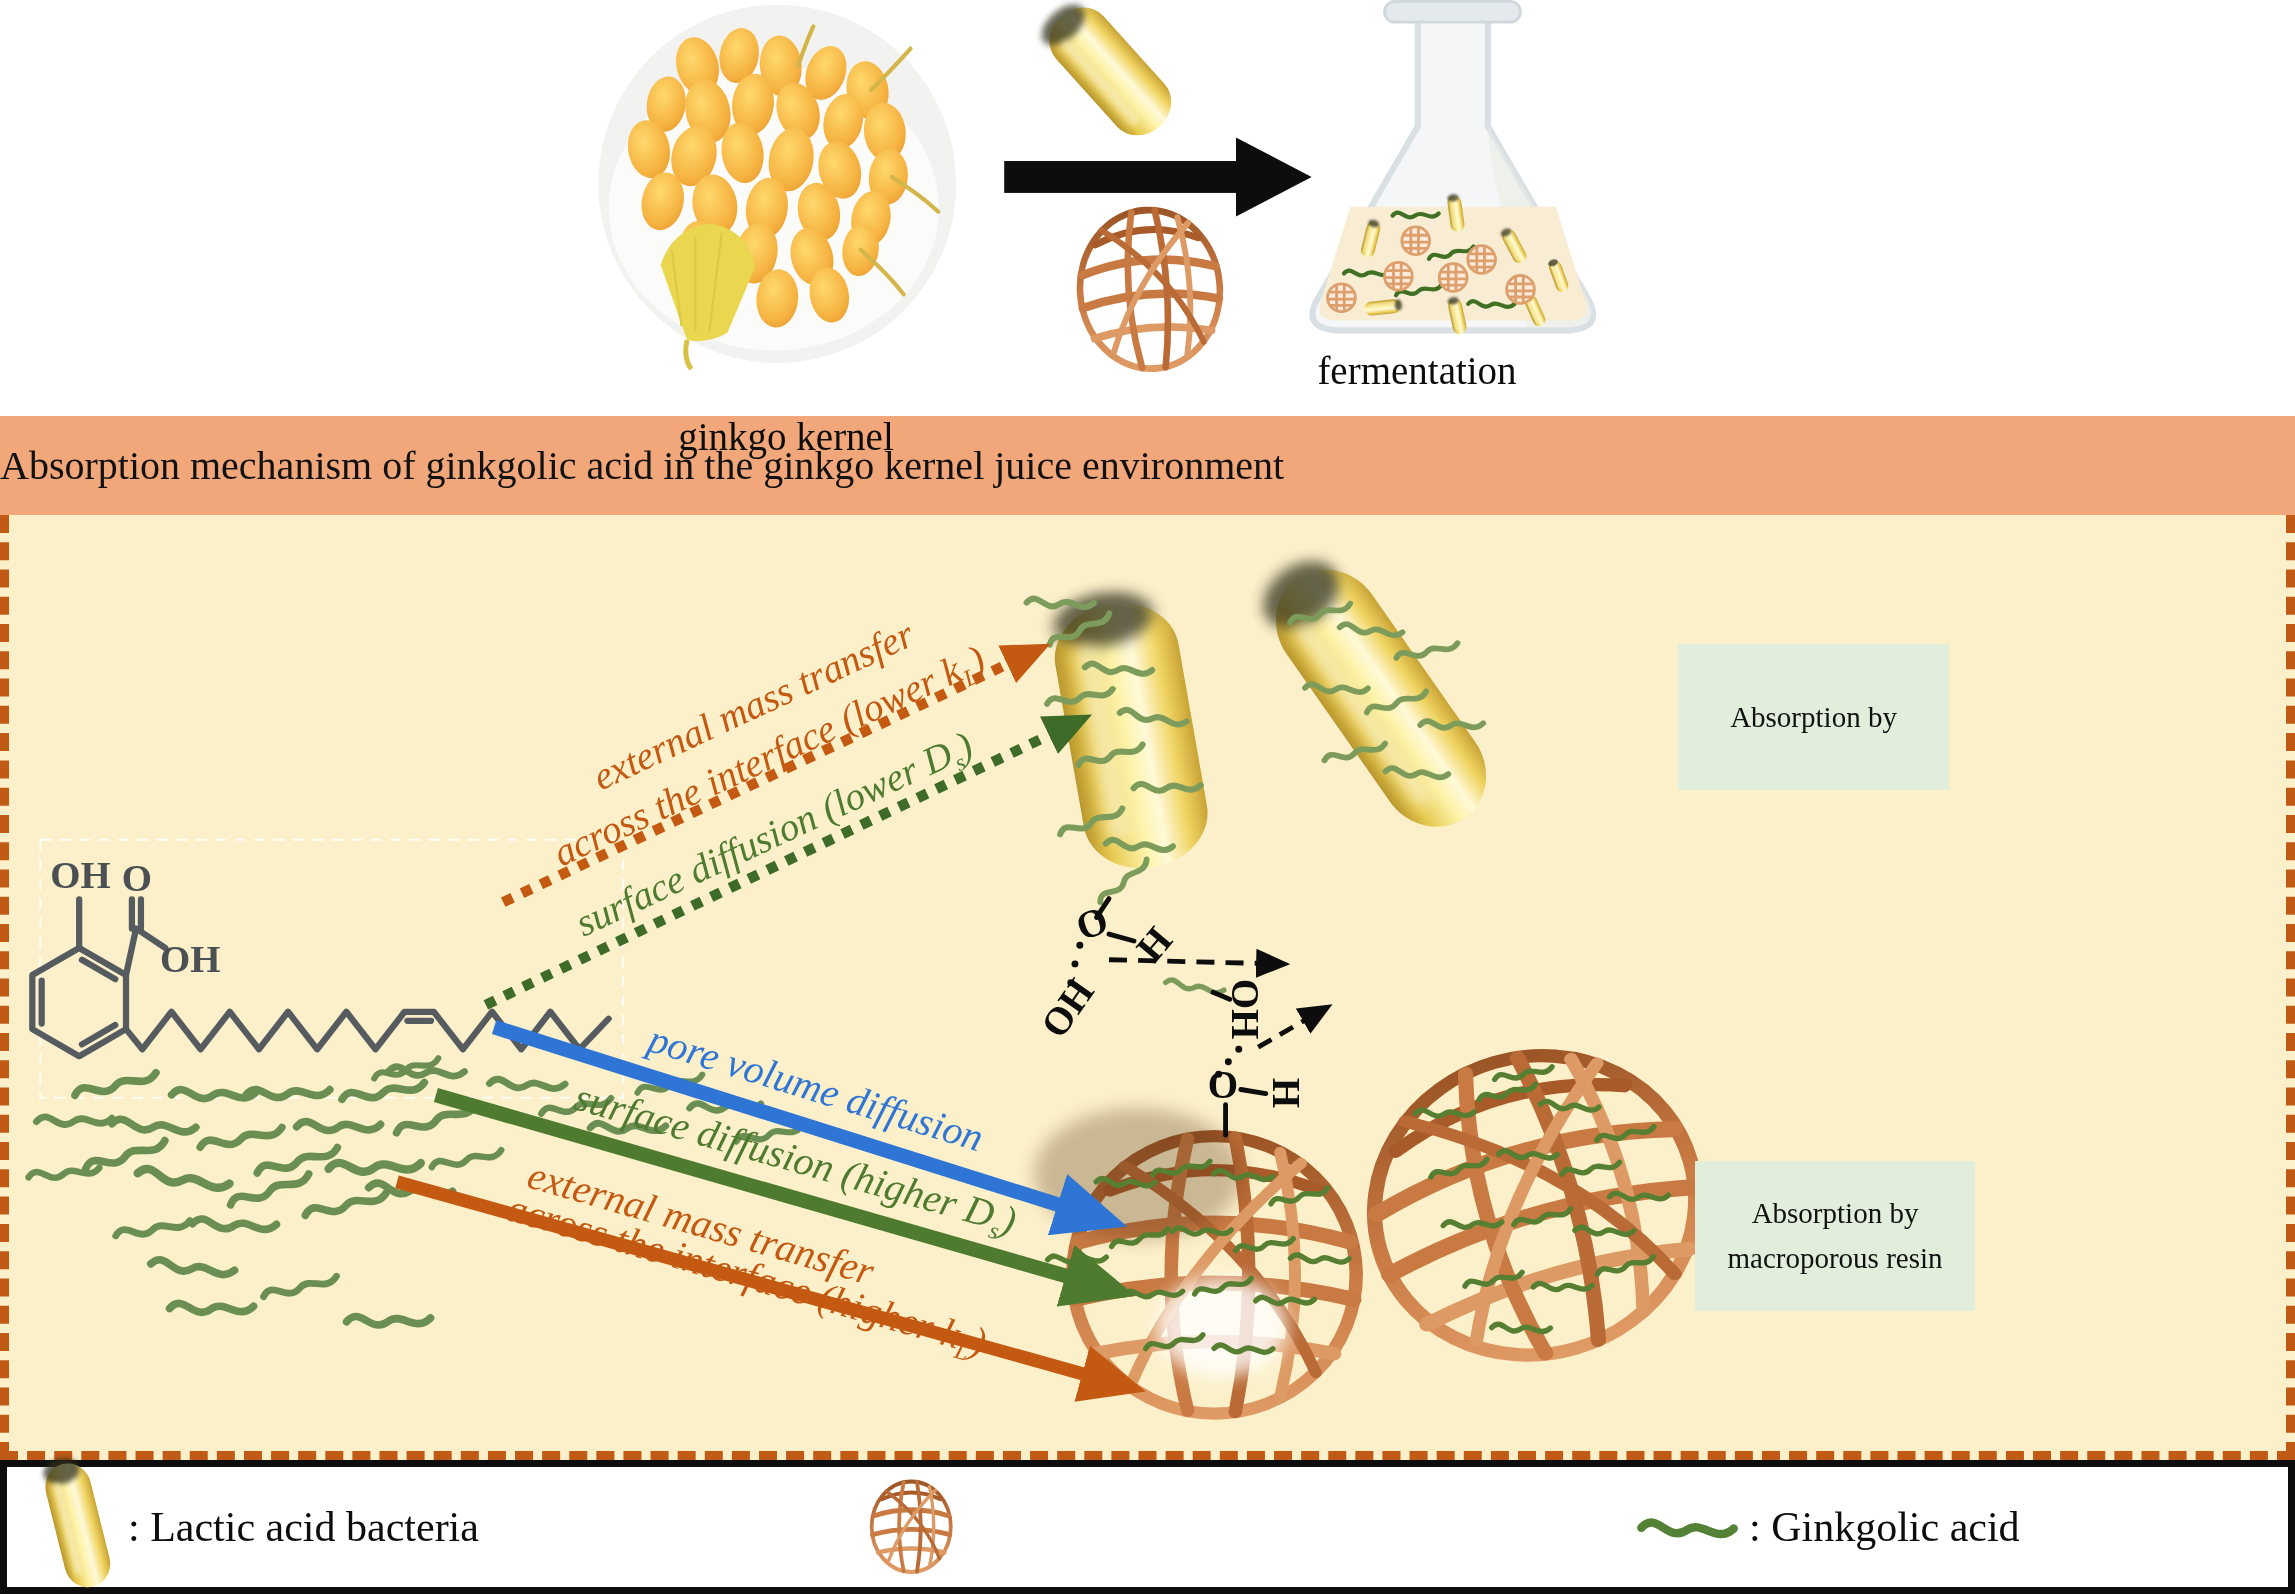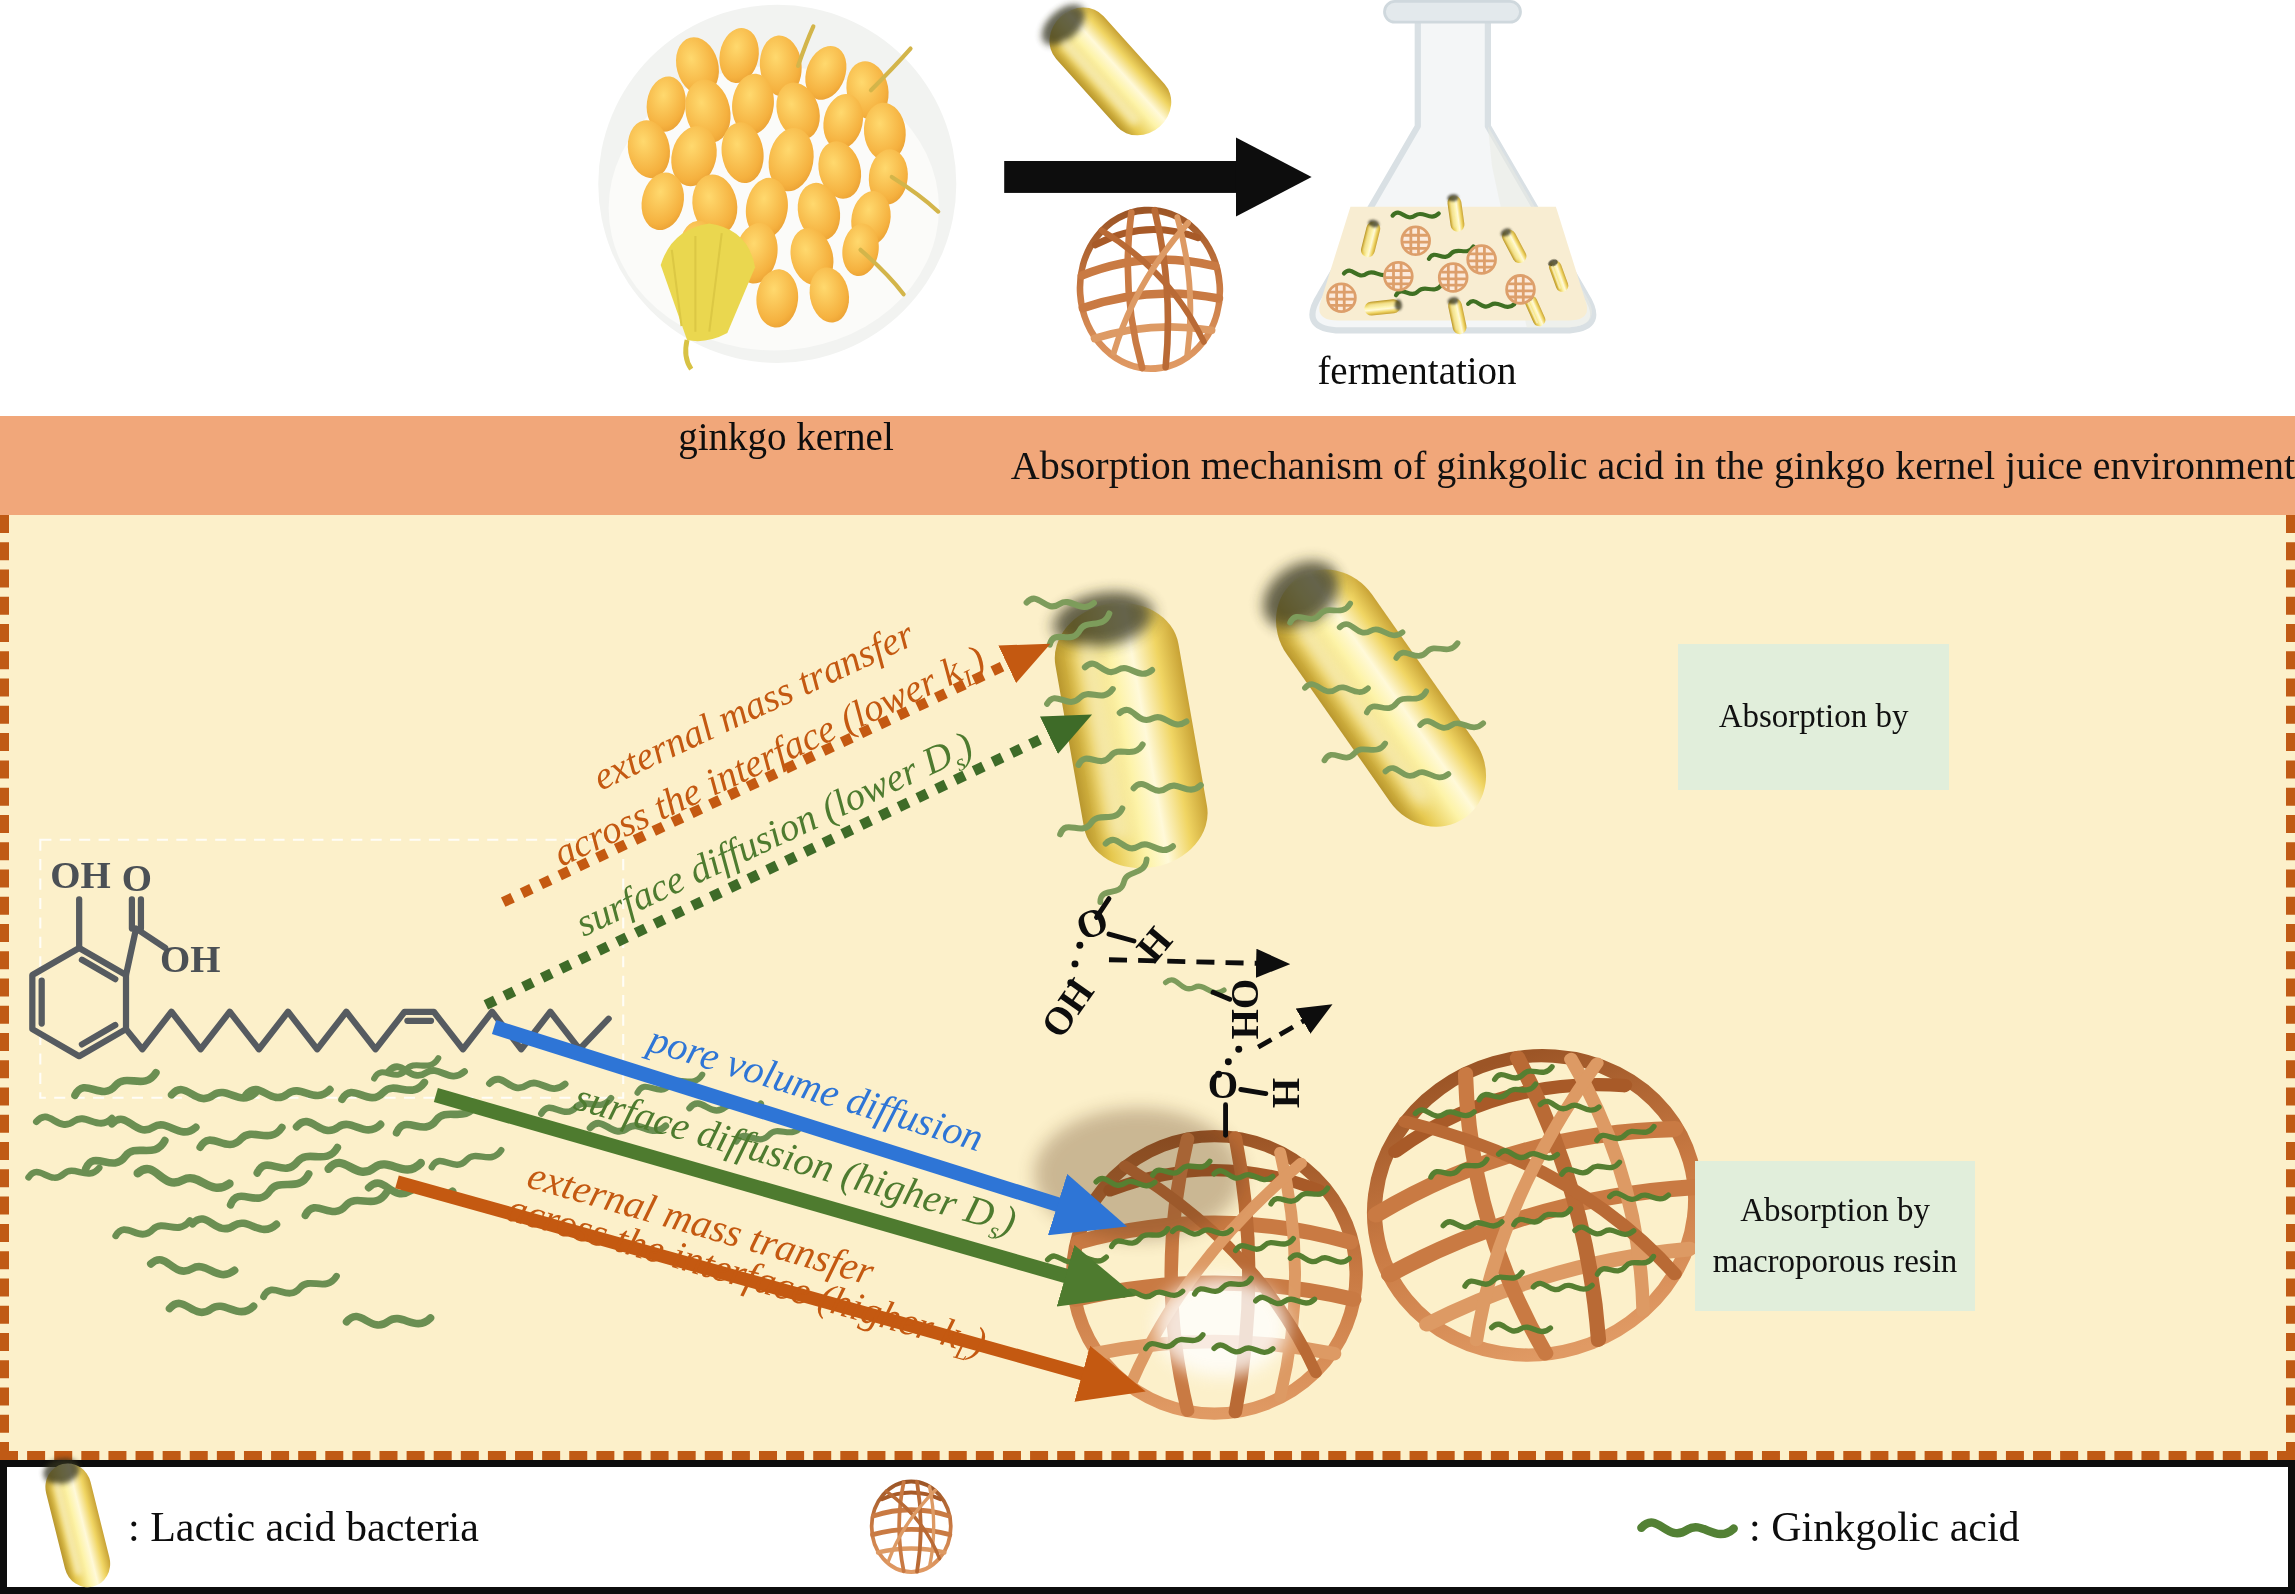--- a/index.html
+++ b/index.html
@@ -1,28 +1,28 @@
 <!DOCTYPE html>
 <html style="font-size:11px"><head>
 <meta charset="utf-8">
 <style>
   html,body{margin:0;padding:0;background:#ffffff;}
   .stage{position:relative;width:2295px;height:1594px;background:#ffffff;overflow:hidden;
          font-family:"Liberation Serif",serif;}
   
   .banner{position:absolute;left:0;top:416px;width:2295px;height:99px;background:#f1a77a;
-          display:flex;align-items:center;justify-content:flex-end;}
+          display:flex;align-items:center;justify-content:flex-start;}
   .banner-title{font-size:40px;color:#111;}
   .panel{position:absolute;left:0;top:515px;width:2295px;height:945px;background:#fcf0ca;
          box-sizing:border-box;border-left:9.7px dashed #c05a15;border-right:9.7px dashed #c05a15;
          border-bottom:9.7px dashed #c05a15;}
   .legend{position:absolute;left:0;top:1460px;width:2295px;height:134px;background:#ffffff;
           box-sizing:border-box;border:7px solid #0d0d0d;}
   .greenbox{position:absolute;background:#e1eedb;display:flex;flex-direction:column;
-            align-items:center;justify-content:center;font-size:33px;color:#111;line-height:1.55;}
+            align-items:center;justify-content:center;font-size:29px;color:#111;line-height:1.55;}
   
   .lbl{position:absolute;white-space:nowrap;transform-origin:center;}
   .ctr{transform:translate(-50%,-50%);}
   .arrow-lbl{font-style:italic;font-size:40px;}
   .toplbl{font-size:39px;}
   .orange{color:#c45911}.green{color:#4e7b2f}.blue{color:#2e75d6}
   sub{font-size:0.6em;}
   .caption{font-size:39px;color:#0d0d0d;}
   .hydint{font-size:43px;color:#4f74c9;}
   .atom{font-size:39px;color:#0d0d0d;font-weight:600;}

